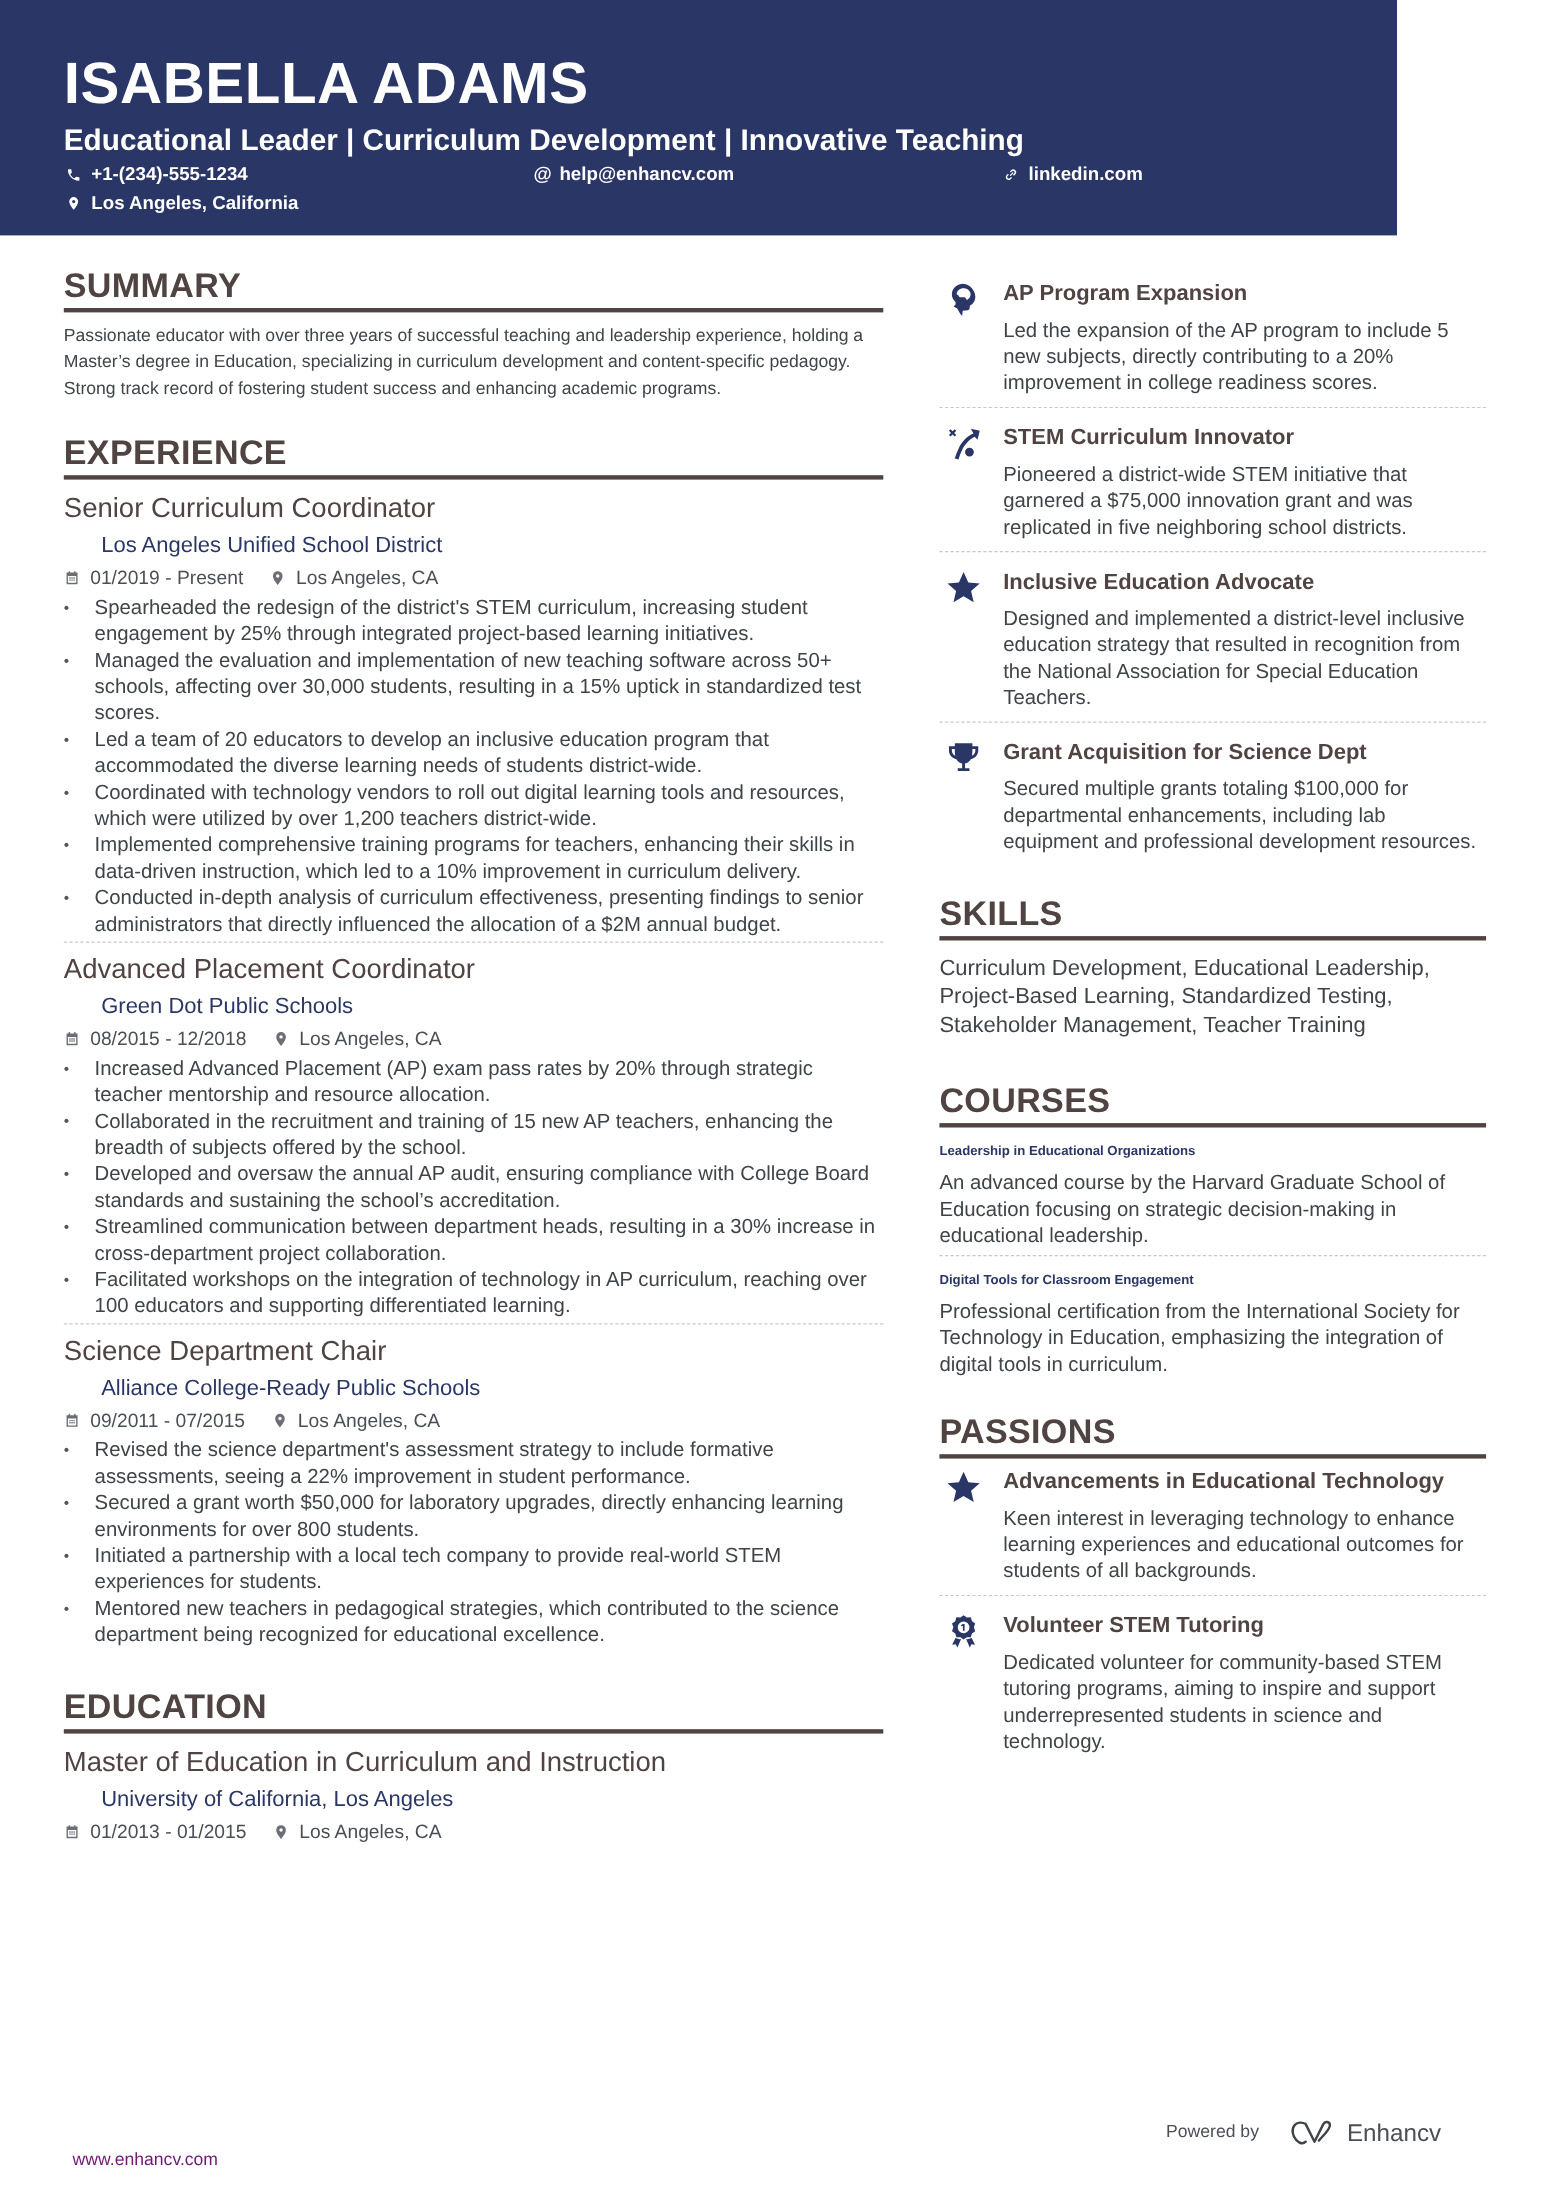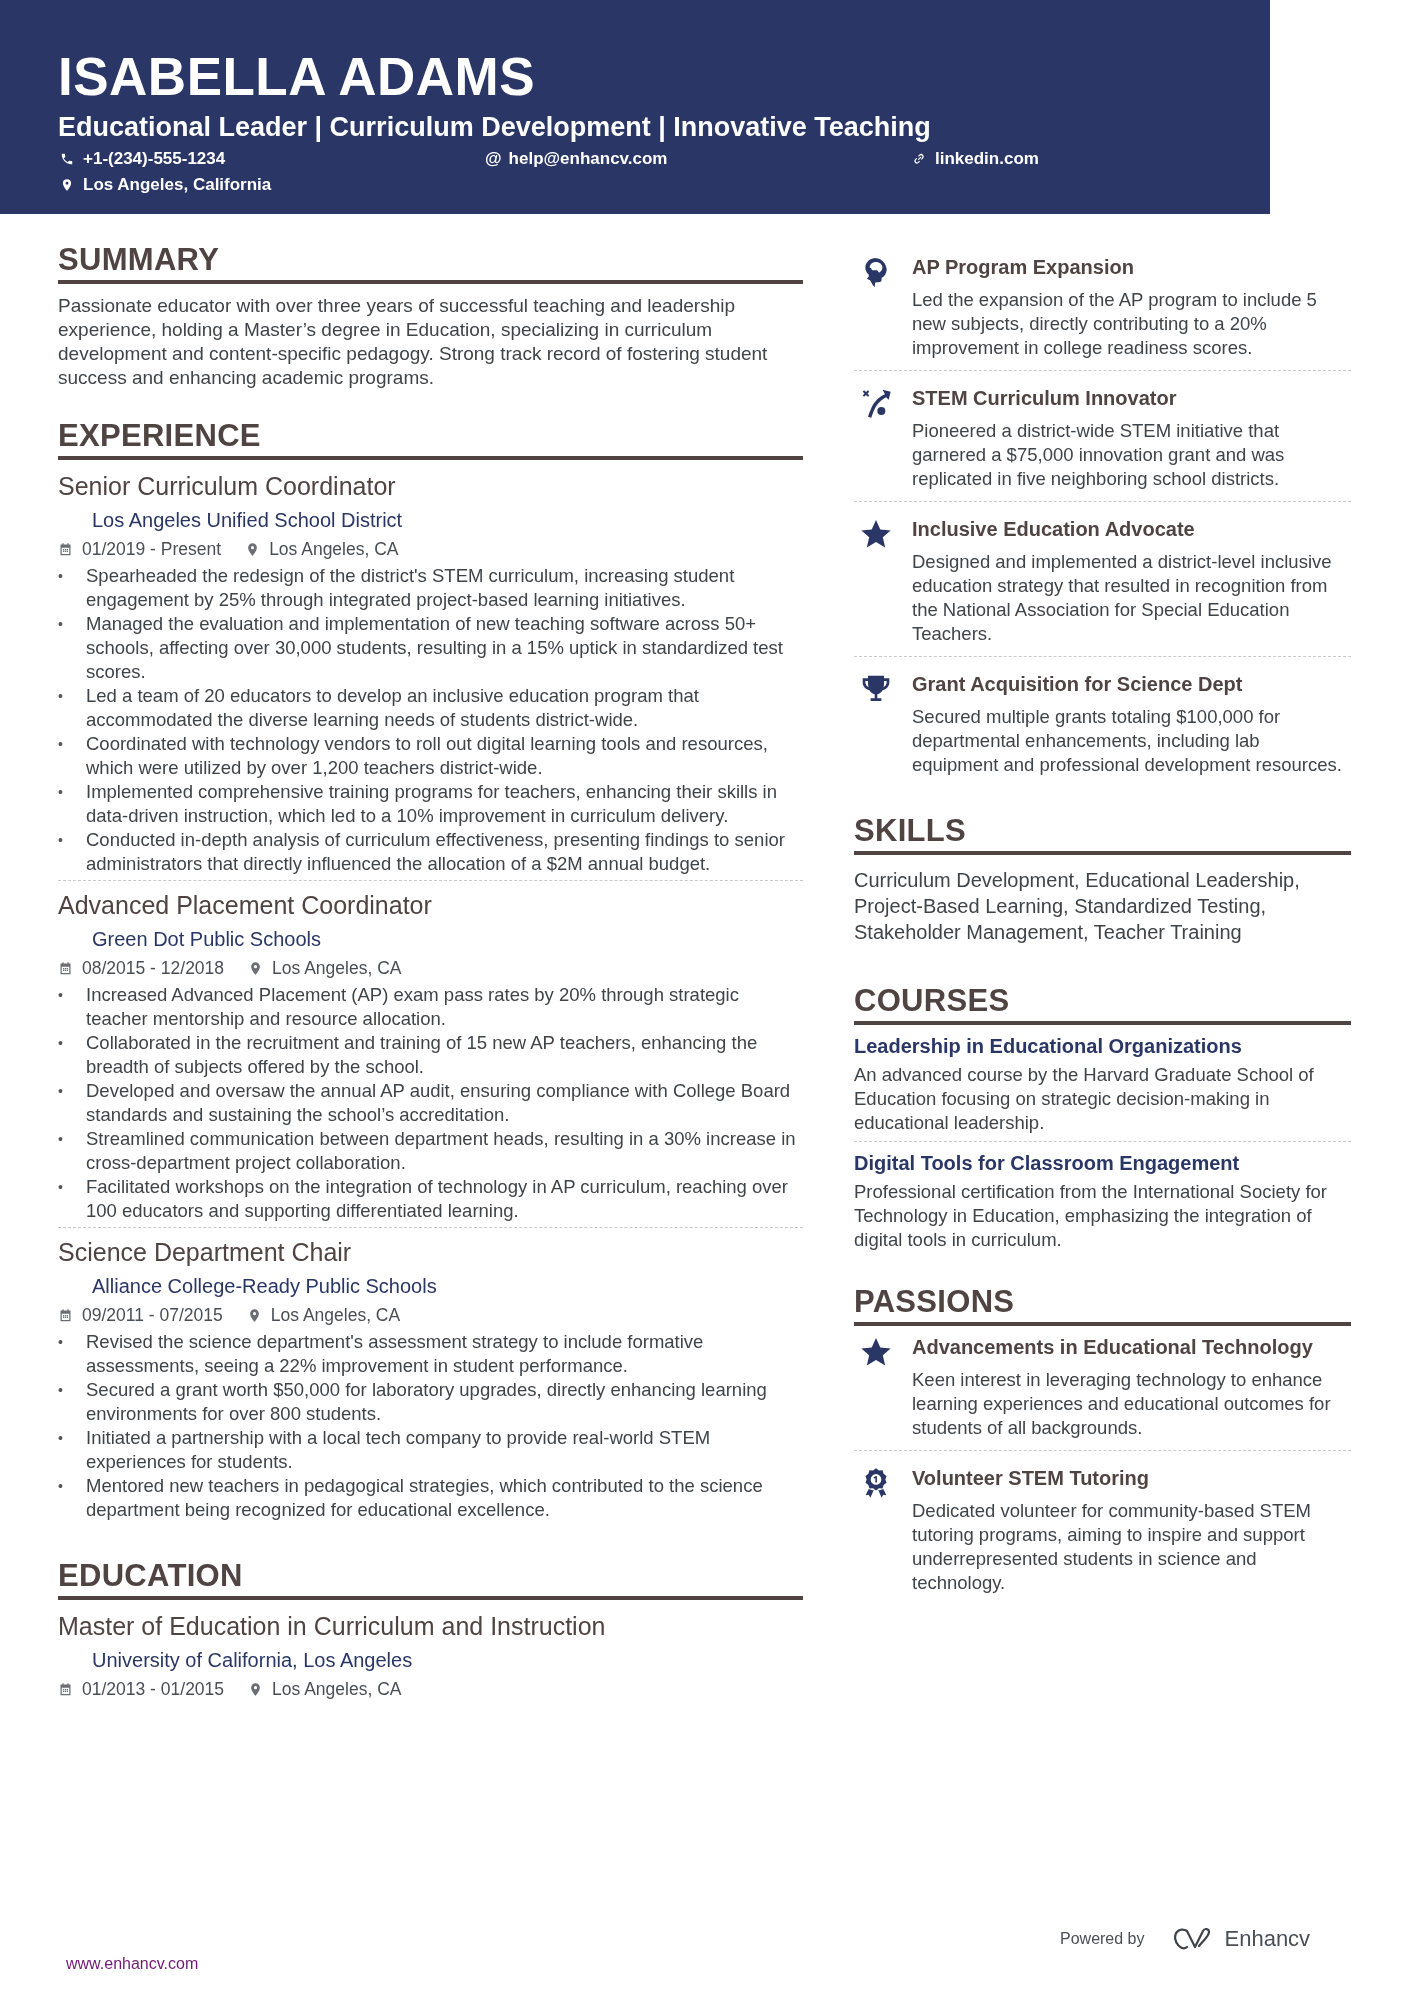--- a/index.html
+++ b/index.html
@@ -11,21 +11,21 @@
   .header .title { position: absolute; left: 58px; top: 110px; font-size: 27px; font-weight: bold; line-height: 34px; }
   .contact { position: absolute; font-size: 17px; font-weight: bold; display: flex; align-items: center; line-height: 22px; }
   .contact svg { width: 14px; height: 14px; margin-right: 9px; fill: #fff; }
 
   .col-left { position: absolute; left: 58px; top: 240px; width: 745px; }
   .col-right { position: absolute; left: 854px; top: 240px; width: 497px; }
 
   .sec-title { font-size: 31px; font-weight: bold; color: #4f4442; line-height: 40px; letter-spacing: 0.3px; border-bottom: 4px solid #4f4442; padding-bottom: 0; }
   .sec { margin-bottom: 24px; }
   .sec-body { padding-top: 8px; }
-  .para { font-size: 19px; line-height: 24px; color: #3f4449; }
+  .para { font-size: 16px; line-height: 24px; color: #3f4449; }
 
   .job { padding-top: 8px; padding-bottom: 4px; }
   .job + .job { border-top: 1.5px dashed #c9c9c9; }
   .job-title { font-size: 25px; color: #4f4442; line-height: 32px; }
   .company { font-size: 20px; font-weight: normal; color: #2a3665; line-height: 28px; margin-top: 4px; margin-left: 34px; }
   .meta { display: flex; align-items: center; font-size: 17.5px; color: #4a4f55; line-height: 26px; margin-top: 2px; }
   .meta svg { width: 15px; height: 15px; fill: #6b6f75; margin-right: 9px; }
   .meta .loc { margin-left: 24px; display: flex; align-items: center; }
   ul.bullets { list-style: none; margin-top: 2px; }
   ul.bullets li { position: relative; padding-left: 28px; font-size: 18.5px; line-height: 24px; color: #3f4449; }
@@ -33,21 +33,21 @@
 
   .ach { display: flex; padding: 14px 0 10px 0; }
   .ach + .ach { border-top: 1.5px dashed #c9c9c9; }
   .ach-icon { width: 58px; flex: 0 0 58px; padding-left: 6px; padding-top: 2px; }
   .ach-icon svg { width: 32px; height: 32px; fill: #2a3665; }
   .ach-title { font-size: 20px; font-weight: bold; color: #4f4442; line-height: 26px; }
   .ach-desc { font-size: 18.5px; line-height: 24px; color: #3f4449; margin-top: 8px; }
 
   .course { padding: 8px 0 6px 0; }
   .course + .course { border-top: 1.5px dashed #c9c9c9; }
-  .course-title { font-size: 20px; font-weight: bold; color: #2a3665; line-height: 26px; }
+  .course-title { font-size: 12px; font-weight: bold; color: #2a3665; line-height: 26px; }
   .course-desc { font-size: 18.5px; line-height: 24px; color: #3f4449; margin-top: 4px; }
 
   .skills-text { font-size: 20px; line-height: 26px; color: #3f4449; padding-top: 12px; }
 
   .footer-left { position: absolute; left: 66px; top: 1932px; font-size: 16px; color: #701a75; margin-top: 23px; }
   .footer-right { position: absolute; left: 1060px; top: 1926px; display: flex; align-items: center; font-size: 16px; color: #4a4f55; }
   .footer-right .brand { display: flex; align-items: center; margin-left: 26px; font-size: 22px; color: #4a4f55; }
   .footer-right .brand svg { width: 46px; height: 26px; margin-right: 8px; }
 </style>
 </head>

